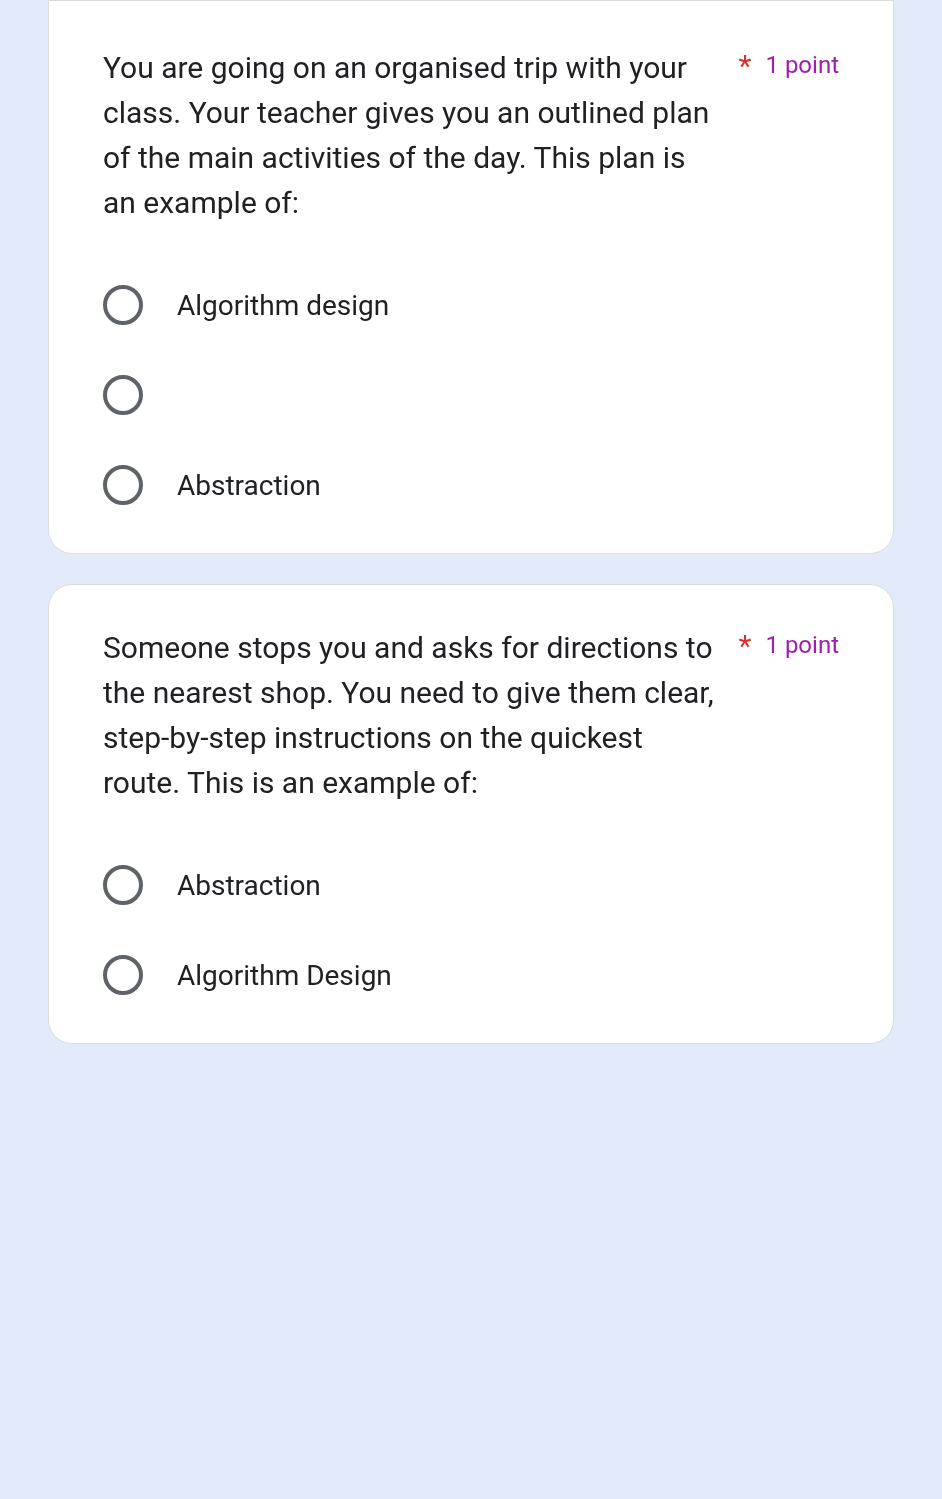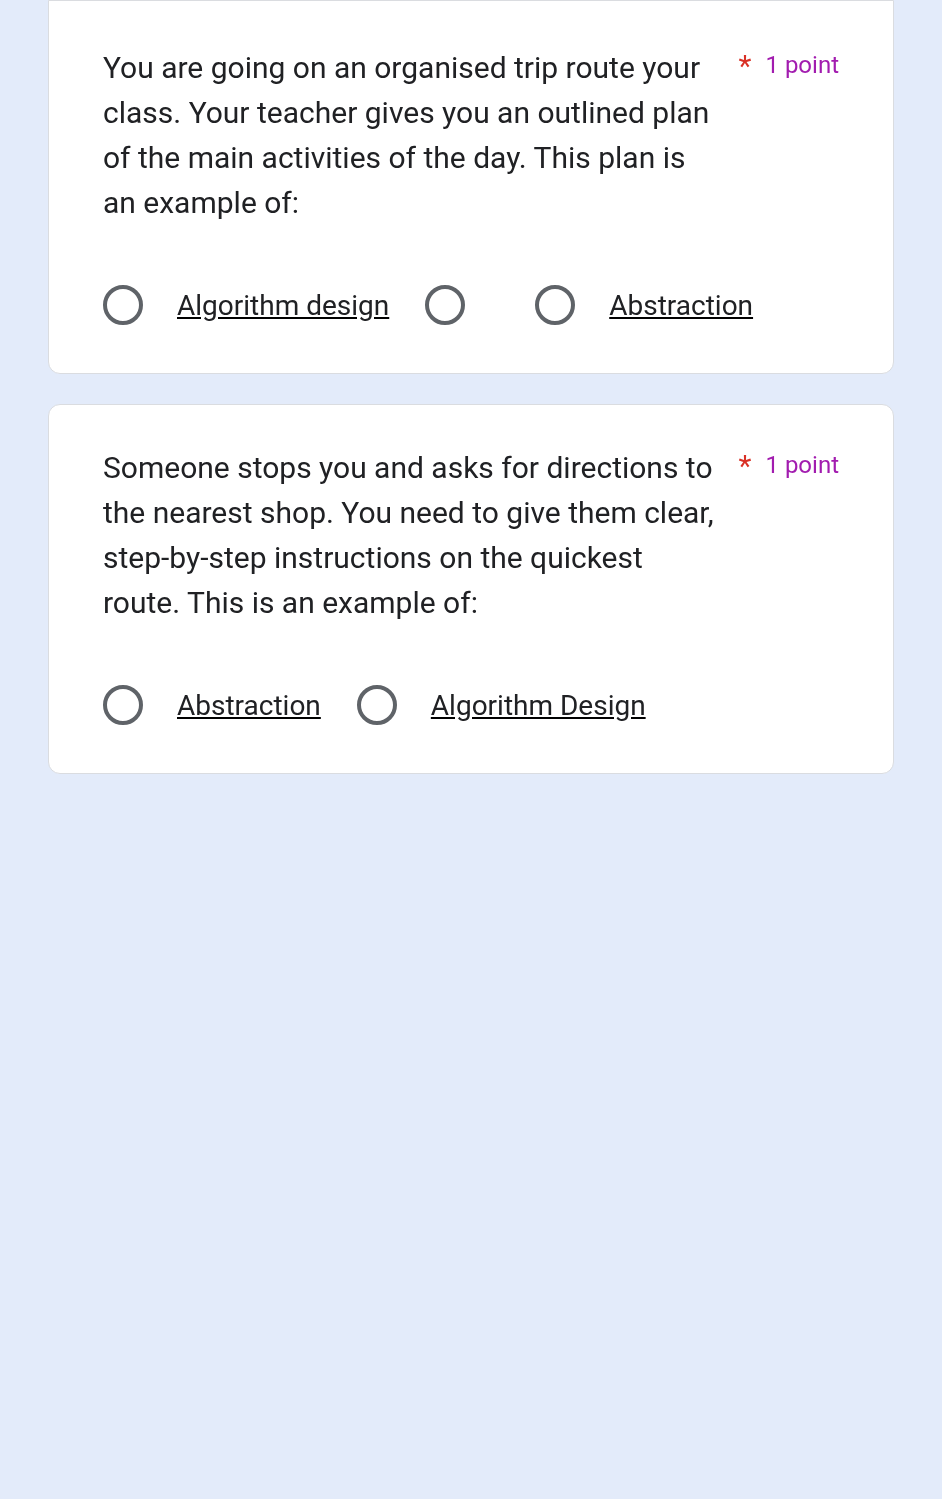--- a/index.html
+++ b/index.html
@@ -11,21 +11,21 @@
       font-family: 'Roboto', 'Google Sans', Arial, sans-serif;
       background-color: #e3ebfa;
       padding: 0;
       width: 942px;
     }
     .container {
       padding: 0 48px;
     }
     .card {
       background-color: #ffffff;
-      border-radius: 12px;
+      border-radius: 24px;
       border: 1px solid #dadce0;
       margin-bottom: 30px;
       padding: 40px 54px 48px 54px;
     }
     .card:first-child {
       border-top-left-radius: 0;
       border-top-right-radius: 0;
       padding-top: 44px;
     }
     .question-header {
@@ -50,23 +50,22 @@
     }
     .points {
       color: #a21caf;
       font-size: 24px;
       white-space: nowrap;
       margin-top: 6px;
       font-weight: 400;
     }
     .options {
       display: flex;
-      flex-direction: row;
-      gap: 36px;
-      text-decoration: underline;
+      flex-direction: column;
+      gap: 50px;
     }
     .option {
       display: flex;
       align-items: center;
       cursor: pointer;
     }
     .radio-circle {
       width: 40px;
       height: 40px;
       border: 4px solid #5f6368;
@@ -84,21 +83,21 @@
       align-items: flex-start;
     }
   </style>
 </head>
 <body>
 
 <div class="container">
 
   <div class="card">
     <div class="question-header">
-      <div class="question-text">You are going on an organised trip route your class. Your teacher gives you an outlined plan of the main activities of the day. This plan is an example of:</div>
+      <div class="question-text">You are going on an organised trip with your class. Your teacher gives you an outlined plan of the main activities of the day. This plan is an example of:</div>
       <div class="header-right">
         <span class="required-asterisk">*</span>
         <span class="points">1 point</span>
       </div>
     </div>
     <div class="options">
       <div class="option">
         <div class="radio-circle"></div>
         <span class="option-label">Algorithm design</span>
       </div>

